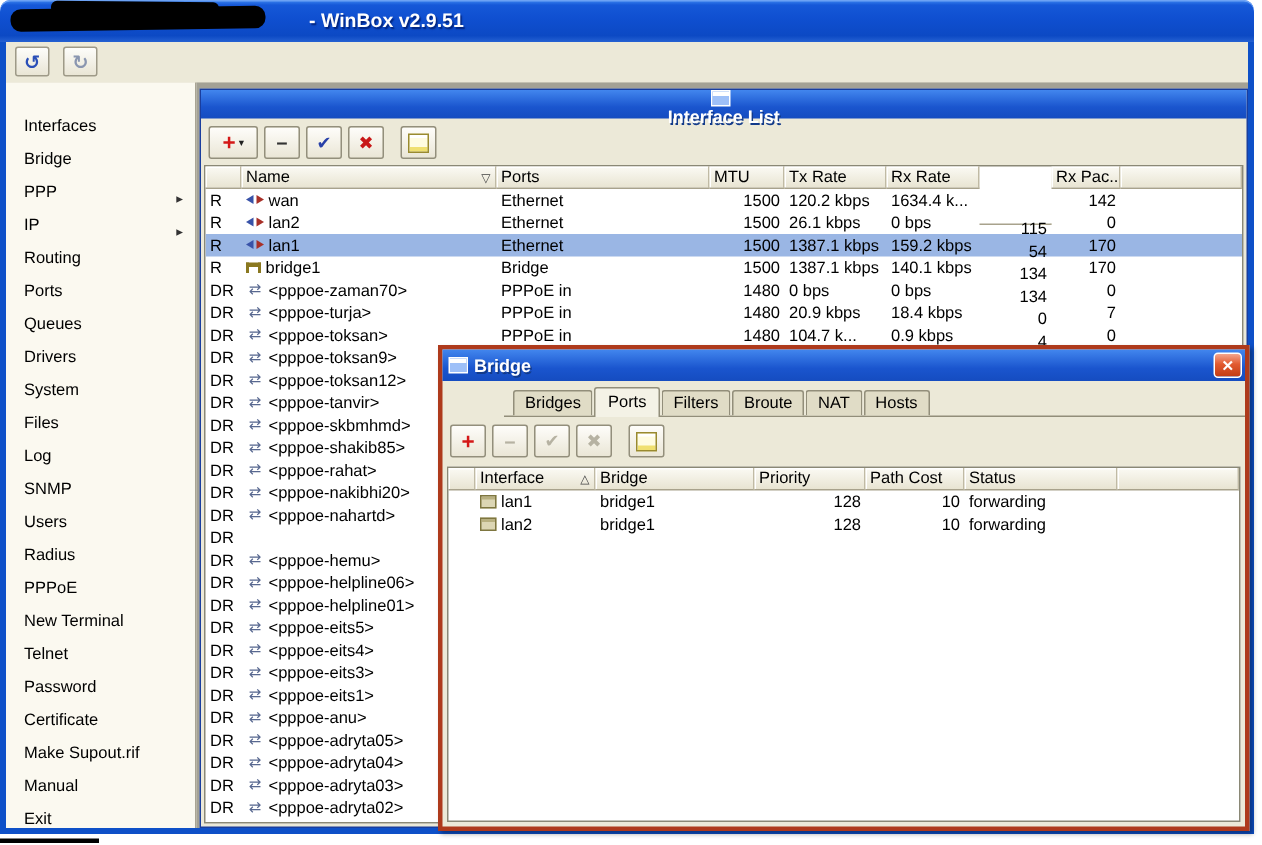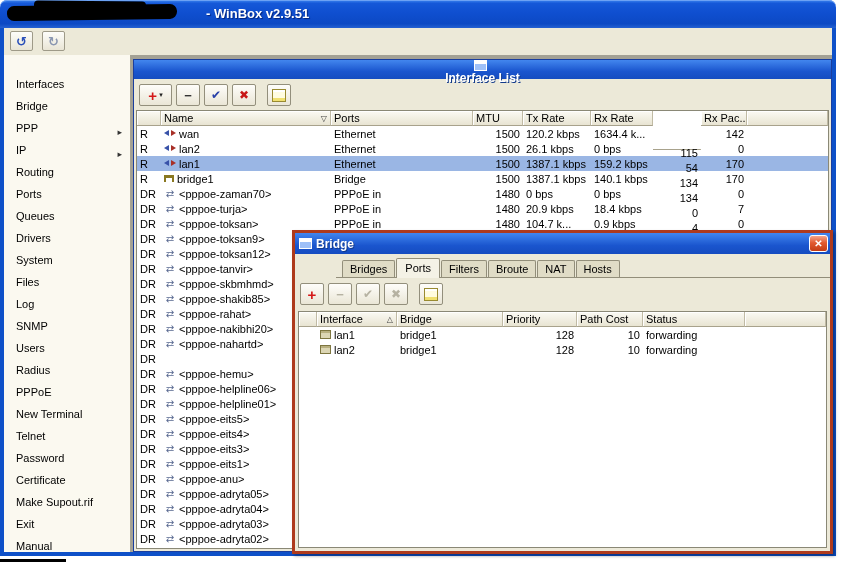--- a/index.html
+++ b/index.html
@@ -249,26 +249,26 @@
             <span class="side-label">Certificate</span>
             <span class="side-arrow"></span>
           </div>
 
           <div class="side-item">
             <span class="side-label">Make Supout.rif</span>
             <span class="side-arrow"></span>
           </div>
 
           <div class="side-item">
+            <span class="side-label">Manual</span>
+            <span class="side-arrow"></span>
+          </div>
+
+          <div class="side-item">
             <span class="side-label">Exit</span>
-            <span class="side-arrow"></span>
-          </div>
-
-          <div class="side-item">
-            <span class="side-label">Manual</span>
             <span class="side-arrow"></span>
           </div>
 
       </div>
 
       <div class="mdi">
         <div class="iface-win">
 
           <div class="child-titlebar">
             <span class="win-ico"></span>

